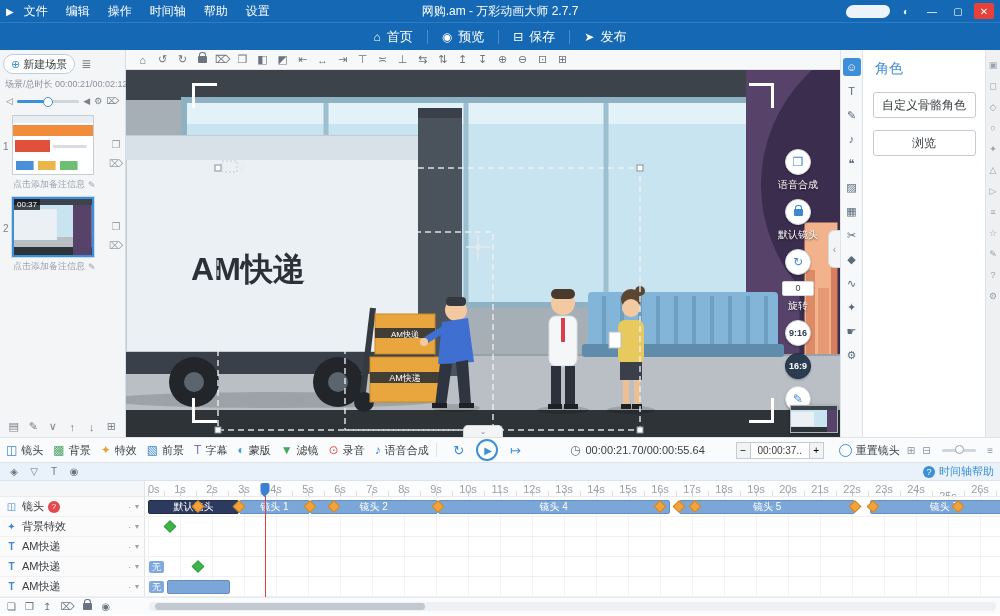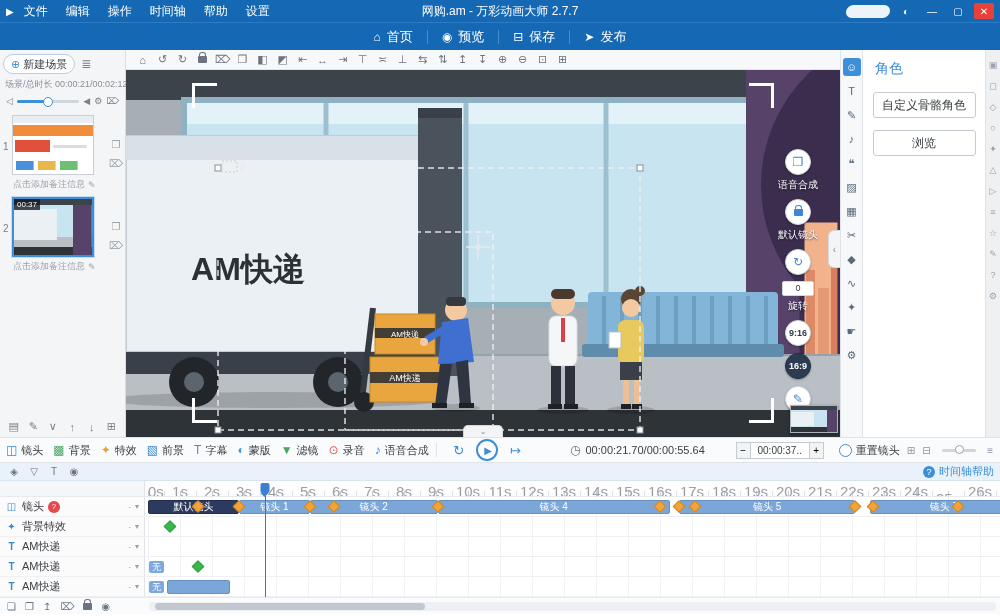--- a/index.html
+++ b/index.html
@@ -121,21 +121,21 @@
   .tl-icons{display:flex;gap:4px}
   .tl-icons .ic{font-size:10px;color:#6b7480;width:16px}
   .tl-help{margin-left:auto;display:flex;align-items:center;gap:4px;color:#3d8fd8;font-size:11px;cursor:pointer}
   .qmark{width:12px;height:12px;border-radius:50%;background:#3d8fd8;color:#fff;font-size:9px;display:flex;align-items:center;justify-content:center}
   .tl-body{position:relative;height:116px}
   .ruler-row{height:16px;display:flex;border-bottom:1px solid #e8eaed;box-sizing:border-box}
   .ruler-left{width:145px;background:#f5f6f7;border-right:1px solid #e0e3e7;box-sizing:border-box}
   .ruler{flex:1;position:relative;background:#fdfdfe;overflow:hidden;
     background-image:linear-gradient(to right,#c6ccd2 0 1px,transparent 1px 16px,#dde2e6 16px 17px,transparent 17px 32px);
     background-size:32px 5px;background-repeat:repeat-x;background-position:3px bottom;cursor:pointer}
-  .tick{position:absolute;top:2px;font-size:15px;color:#9aa0a6}
+  .tick{position:absolute;top:2px;font-size:11px;color:#9aa0a6}
   .trow{height:20px;display:flex;border-bottom:1px solid #eef0f3;box-sizing:border-box}
   .thead{width:145px;display:flex;align-items:center;padding:0 5px;gap:4px;background:#fbfbfc;border-right:1px solid #e0e3e7;box-sizing:border-box}
   .tic{width:13px;text-align:center;color:#3d87d3;font-size:10px;font-weight:bold}
   .tname{font-size:11px;color:#3c4043;white-space:nowrap;overflow:hidden}
   .tbadge{width:12px;height:12px;border-radius:50%;background:#e5484d;color:#fff;font-size:8px;display:flex;align-items:center;justify-content:center;flex:none}
   .tbadge:empty{display:none}
   .thead .dot{margin-left:auto;color:#9aa2ab;font-size:10px;cursor:pointer}
   .thead .chev{color:#9aa2ab;font-size:8px;cursor:pointer}
   .lane{flex:1;position:relative;overflow:hidden;background-image:repeating-linear-gradient(to right,#f1f3f6 0 1px,transparent 1px 32px);background-position:3px 0}
   .seg{position:absolute;top:3px;height:14px;background:#7ba6d8;border:1px solid #6590c2;border-radius:2px;color:#fff;font-size:10px;display:flex;align-items:center;justify-content:center;overflow:hidden;white-space:nowrap;cursor:pointer;box-sizing:border-box}

